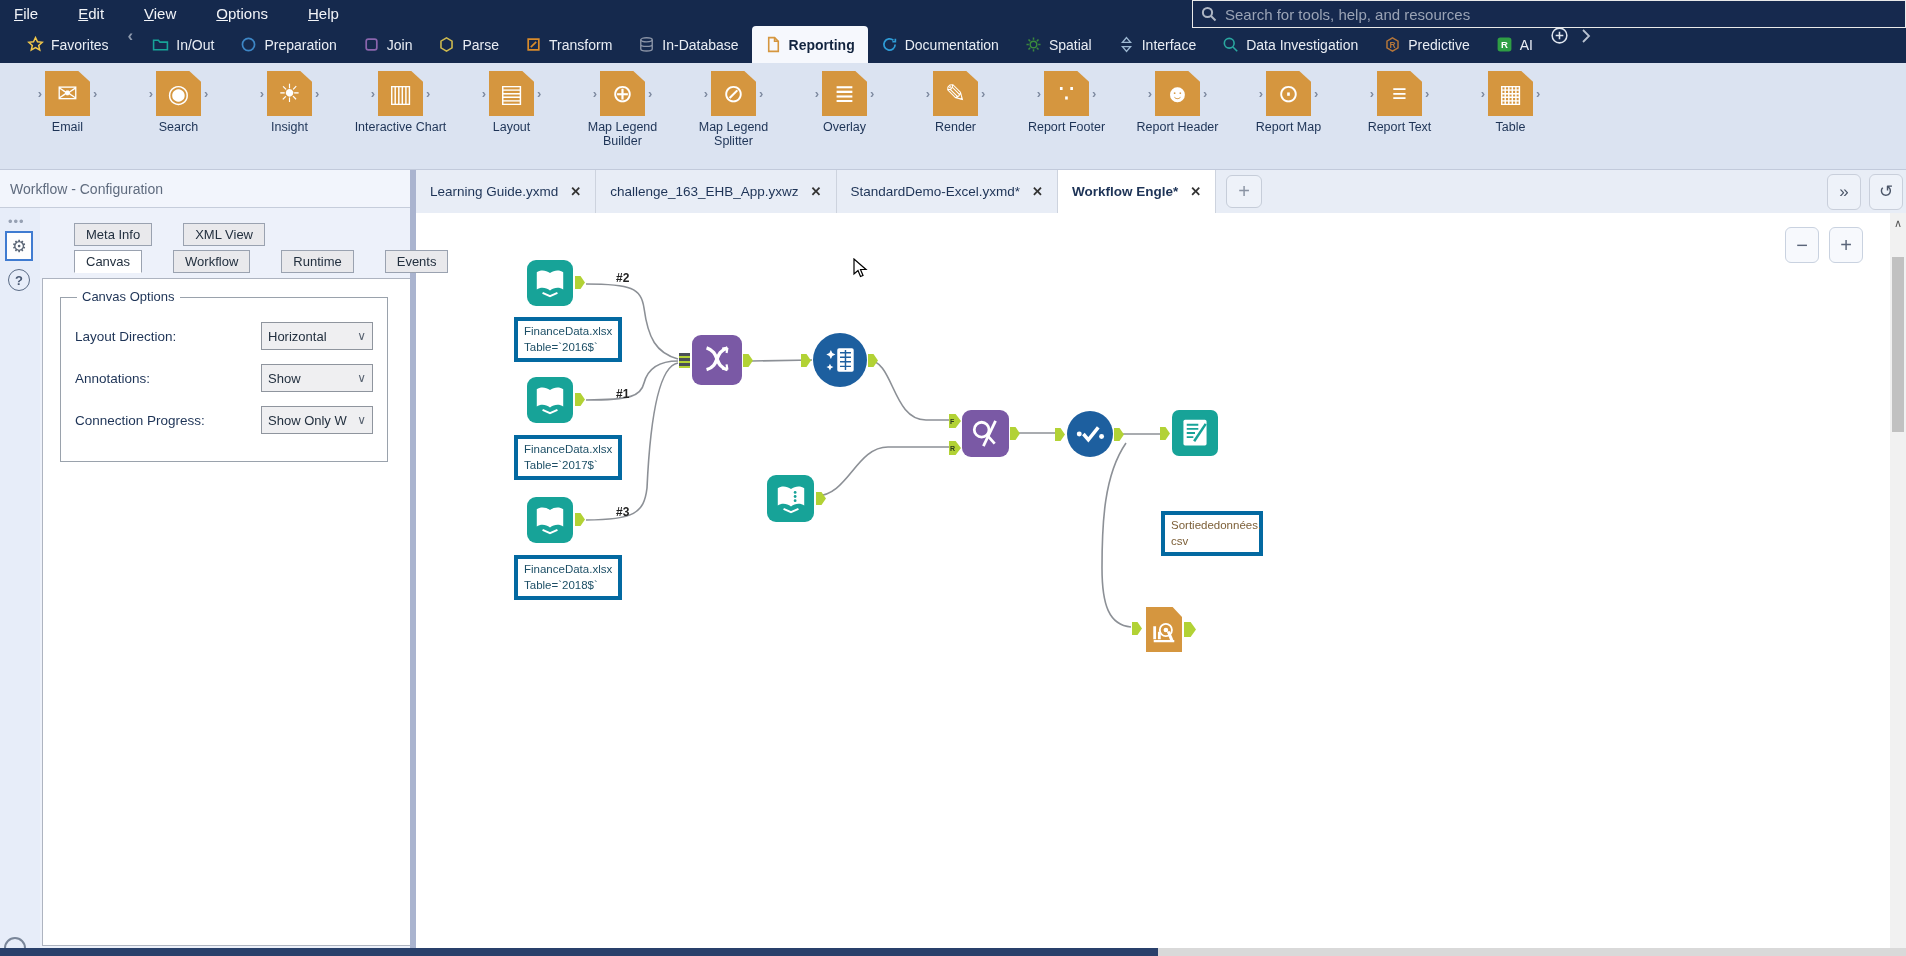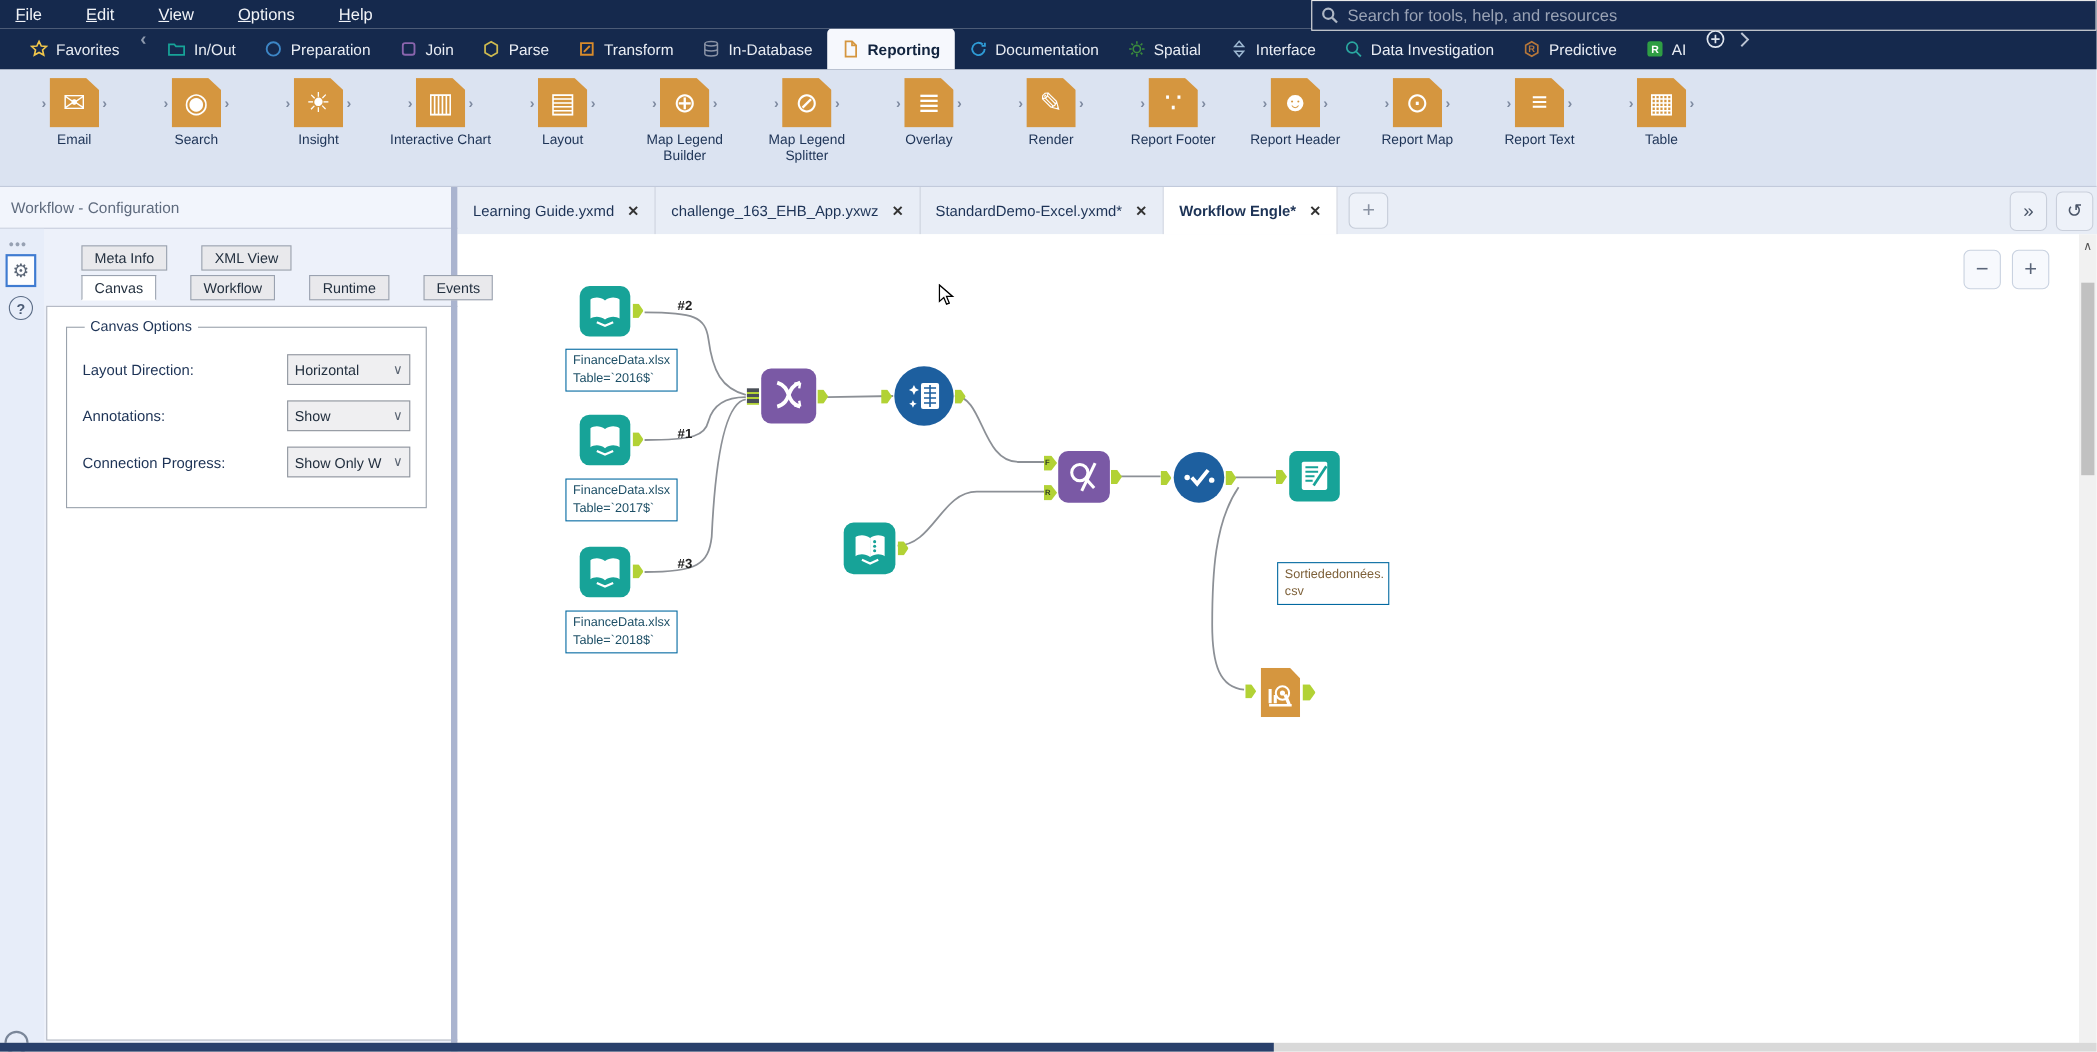--- a/index.html
+++ b/index.html
@@ -76,21 +76,21 @@
 
   
   .node{position:absolute;}
   .tool-sq{width:46px;height:46px;border-radius:9px;display:flex;align-items:center;justify-content:center;}
   .teal{background:#17a398;}
   .purple{background:#7a59a5;}
   .tool-circle{border-radius:50%;background:#1d5f9f;display:flex;align-items:center;justify-content:center;}
   .anchor{position:absolute;width:10px;height:13px;background:#b2d235;clip-path:polygon(0 0,55% 0,100% 50%,55% 100%,0 100%);}
   .anchor.lbl{display:flex;align-items:center;font-size:7px;font-weight:bold;color:#2d3a1f;padding-left:1px;width:12px;height:14px;}
   .multi-in{position:absolute;width:11px;height:15px;background:repeating-linear-gradient(180deg,#4a4f57 0 3px,#b2d235 3px 5px);}
-  .annot{position:absolute;background:#fff;border:1px solid #0369a1;font-size:11.5px;line-height:1.35;color:#1d4f66;padding:3px 6px;white-space:nowrap;}
+  .annot{position:absolute;background:#fff;border:4px solid #0369a1;font-size:11.5px;line-height:1.35;color:#1d4f66;padding:3px 6px;white-space:nowrap;}
   .annot.brown{color:#7d6039;}
   .conn-label{position:absolute;font-size:12px;color:#222;font-weight:bold;}
   .chart-node{width:36px;height:45px;background:#d5963f;clip-path:polygon(0 0,74% 0,100% 22%,100% 100%,0 100%);display:flex;align-items:center;justify-content:center;}
   .cursor{position:absolute;z-index:9;}
 </style>
 </head>
 <body>
 
 <div class="menubar">
   <span class="menu-item"><span class="ukey">F</span><span>ile</span></span>

